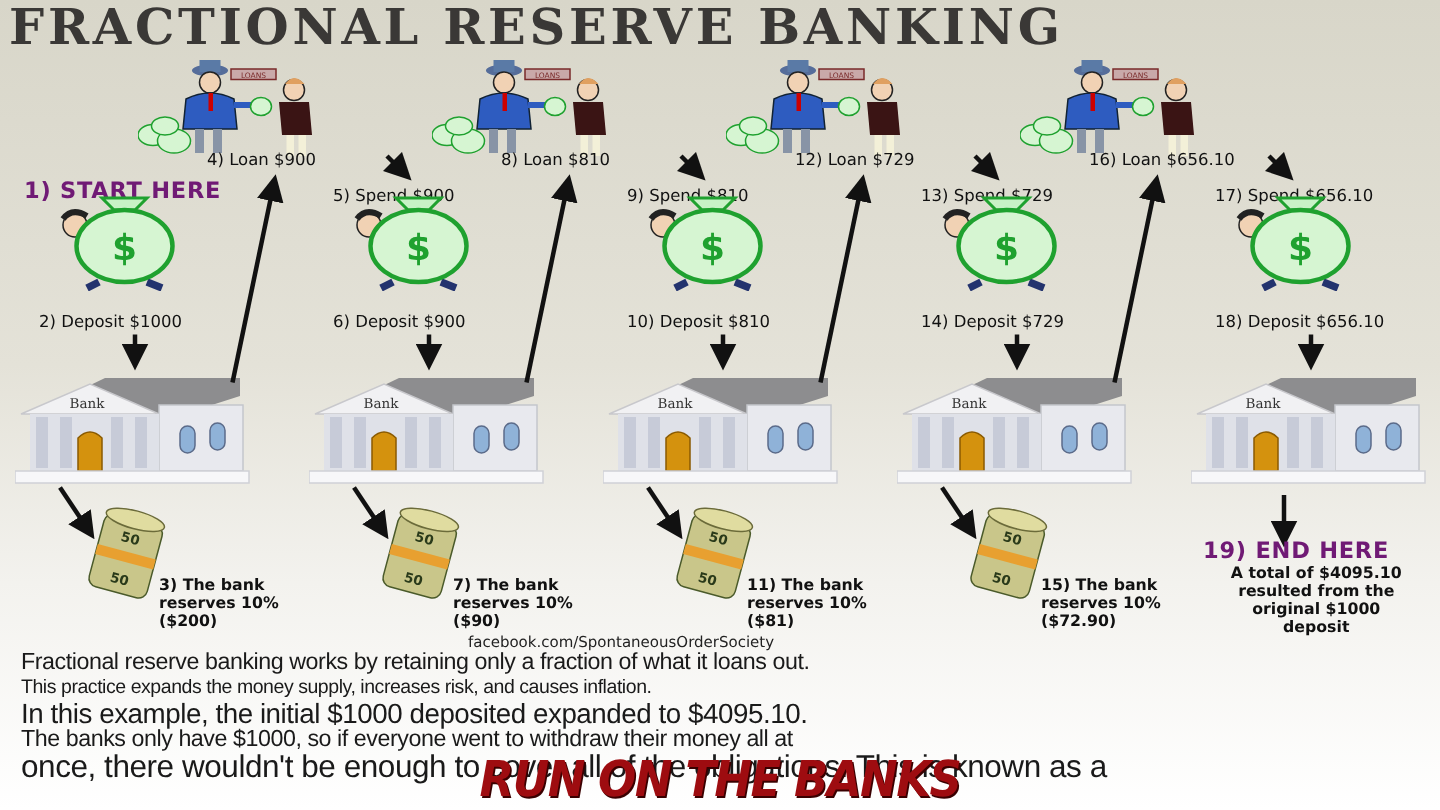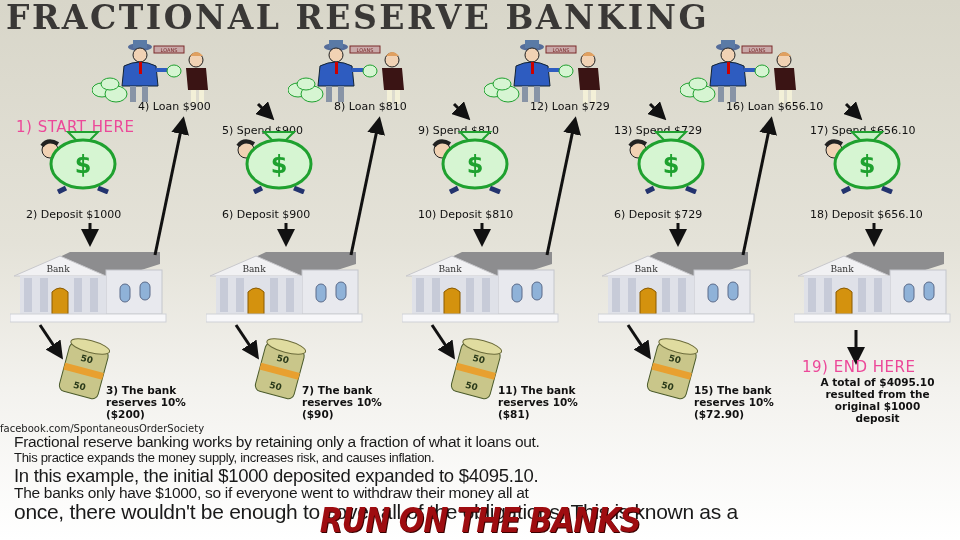--- a/index.html
+++ b/index.html
@@ -1,24 +1,24 @@
 <!DOCTYPE html>
 <html><head>
 <meta charset="utf-8">
 <style>
 *{box-sizing:border-box;margin:0;padding:0}
 html,body{width:960px;height:540px;overflow:hidden}
 body{background:linear-gradient(180deg,#d8d6c9 0%,#e4e2d8 45%,#f3f2ee 72%,#ffffff 100%);font-family:"DejaVu Sans",sans-serif;position:relative;color:#111}
 .title{position:absolute;left:6px;top:-2px;font-family:"DejaVu Serif",serif;font-size:33px;font-weight:bold;letter-spacing:2.5px;color:#3a3836;white-space:nowrap}
 .lbl{position:absolute;font-size:11px;font-weight:normal;white-space:nowrap;color:#111}
-.red{position:absolute;font-size:15px;font-weight:normal;color:#ec4899;white-space:nowrap;letter-spacing:.5px}
+.red{position:absolute;font-size:15px;font-weight:bold;color:#701a75;white-space:nowrap;letter-spacing:.5px}
 .small{position:absolute;font-size:10.5px;font-weight:bold;line-height:12px;color:#111}
 svg.arr{position:absolute;overflow:visible}
 .fig{position:absolute}
-.foot{position:absolute;left:0;width:828px;text-align:left;font-size:10px;top:423px;color:#222}
+.foot{position:absolute;left:0;width:828px;text-align:center;font-size:10px;top:423px;color:#222}
 .para{position:absolute;left:14px;font-family:Liberation Sans, sans-serif;color:#1a1a1a;white-space:nowrap;letter-spacing:-.3px}
 .run{position:absolute;left:0;width:960px;text-align:center;top:503px;font-family:"DejaVu Sans",sans-serif;font-weight:bold;font-style:italic;font-size:30px;color:#9e0c10;letter-spacing:-1px;transform:scaleY(1.1);text-shadow:1px 1px 0 #3a0000}
 </style>
 </head>
 <body>
 
 <div class="title">FRACTIONAL RESERVE BANKING</div>
 
 <div class="red" style="left:16px;top:118px">1) START HERE</div>
 
@@ -303,21 +303,21 @@
     </svg>
     <div class="lbl" style="left:614px;top:124px">13) Spend $729</div>
     <svg class="fig" style="left:626px;top:130px" width="90" height="64" viewBox="0 0 90 64">
    <circle cx="12" cy="20" r="8" fill="#f1d2b4" stroke="#222"></circle>
       <path d="M4,16 Q10,8 20,14" stroke="#222" stroke-width="4" fill="none"></path>
    <path d="M28,58 l-8,4 M60,58 l10,4" stroke="#23336e" stroke-width="5"></path>
    <path d="M38,10 L30,2 L60,2 L52,10 Z" fill="#c8f2c6" stroke="#1fa12f" stroke-width="2"></path>
    <ellipse cx="45" cy="34" rx="32" ry="24" fill="#d6f5d2" stroke="#1fa12f" stroke-width="3"></ellipse>
    <text x="45" y="43" font-size="24" font-weight="bold" fill="#1fa12f" text-anchor="middle" font-family="DejaVu Sans,sans-serif">$</text>
     </svg>
-    <div class="lbl" style="left:614px;top:208px">6) Deposit $729</div>
+    <div class="lbl" style="left:614px;top:208px">14) Deposit $729</div>
     <svg class="arr" style="left:0;top:0;width:960px;height:540px" viewBox="0 0 960 540">
       <defs>
         <marker id="m678223" markerWidth="6" markerHeight="6" refX="3" refY="3" orient="auto">
           <path d="M0,0 L6,3 L0,6 z" fill="#111"></path>
         </marker>
       </defs>
       <line x1="678" y1="223" x2="678" y2="238" stroke="#111" stroke-width="3" marker-end="url(#m678223)"></line>
     </svg>
     <svg class="fig" style="left:598px;top:246px" width="160" height="78" viewBox="0 0 160 78">
    <polygon points="10,30 60,6 150,6 150,18 100,34" fill="#8d8d8f"></polygon>

